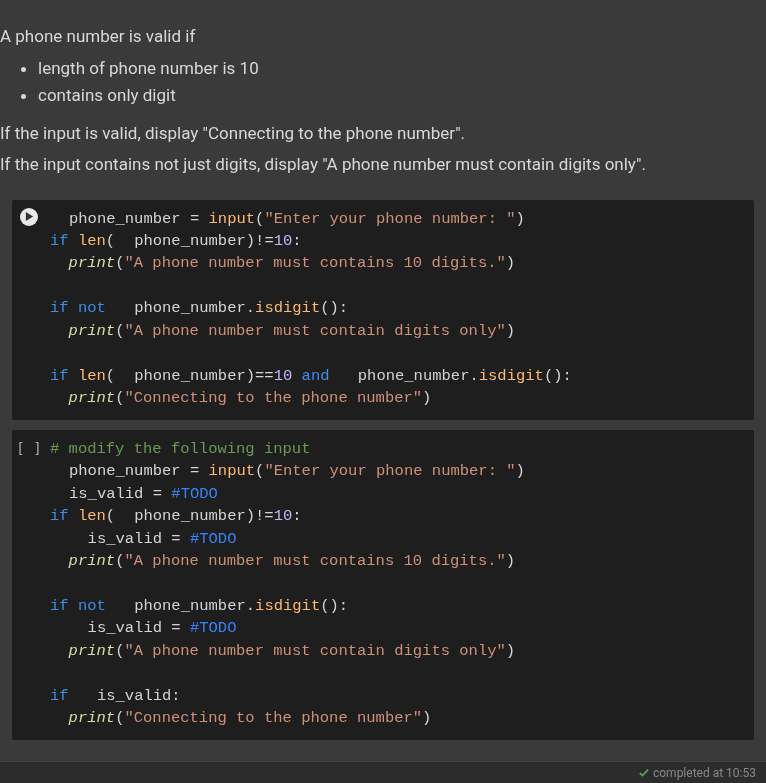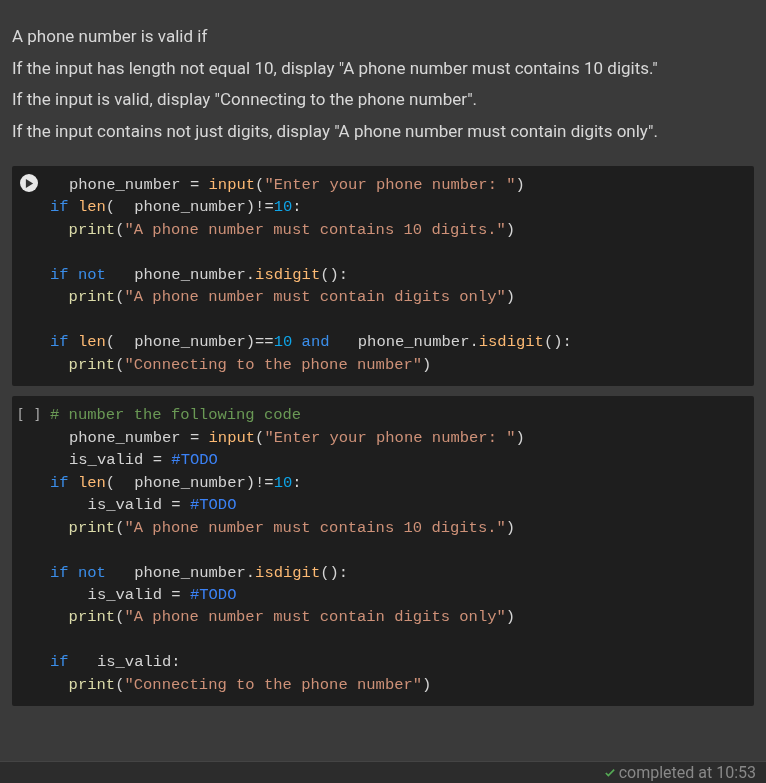--- a/index.html
+++ b/index.html
@@ -9,21 +9,21 @@
     font-family: -apple-system, BlinkMacSystemFont, "Segoe UI", Roboto, sans-serif;
     font-size: 17px;
     line-height: 1.5;
     width: 766px;
     height: 783px;
     overflow: hidden;
   }
   .instructions {
     padding: 18px 10px 8px 0;
   }
-  .instructions p { margin: 6px 12px; }
+  .instructions p { margin: 6px 0; }
   ul { margin: 6px 0 12px 38px; }
   li { margin: 2px 0; }
   .cells {
     padding: 8px 12px 0 12px;
   }
   .cell {
     display: flex;
     background: #1e1e1e;
     margin-bottom: 10px;
     border-radius: 2px;
@@ -52,48 +52,51 @@
     padding: 8px 8px 10px 4px;
     font-family: "Consolas","Menlo","Courier New",monospace;
     font-size: 15.5px;
     line-height: 1.45;
     white-space: pre;
     color: #d4d4d4;
     overflow-x: auto;
   }
   .tok-var { color: #d4d4d4; margin-left: 19px; }
   .tok-kw  { color: #3b8eea; margin-top: 23px; }
-  .tok-fn  { color: #dcdcaa; }
+  .tok-fn  { color: #dcdcaa; font-style: italic; }
   .tok-call{ color: #fdba74; }
   .tok-str { color: #ce9178; }
-  .tok-num { color: #0ea5e9; }
+  .tok-num { color: #c4b5fd; }
   .tok-op  { color: #d4d4d4; }
   .tok-cmt { color: #6a9955; }
   .tok-todo{ color: #3b82f6; font-family: Liberation Mono, monospace; }
   .statusbar {
     position: absolute;
     bottom: 0; left: 0; right: 0;
     height: 22px;
     background: #2c2c2c;
     border-top: 1px solid #444;
     display: flex;
     justify-content: flex-end;
     align-items: center;
     padding-right: 10px;
-    font-size: 16px;
+    font-size: 12px;
     color: #888;
   }
   .statusbar svg { width: 10px; height: 10px; margin-right: 4px; }
 </style>
 </head>
 <body>
 
 <div class="instructions">
   <p>A phone number is valid if</p>
-  <p>If the input has length not equal 10, display "A phone number must contains 10 digits."</p>
+  <ul>
+    <li>length of phone number is 10</li>
+    <li>contains only digit</li>
+  </ul>
   <p>If the input is valid, display "Connecting to the phone number".</p>
   <p>If the input contains not just digits, display "A phone number must contain digits only".</p>
 </div>
 
 <div class="cells">
 
   <div class="cell">
     <div class="gutter">
       <div class="run-icon">
         <svg viewBox="0 0 10 10">
@@ -109,21 +112,21 @@
   <span class="tok-fn">print</span><span class="tok-op">(</span><span class="tok-str">"<span>A phone number must contain digits only</span>"</span><span class="tok-op">)</span>
 
 <span class="tok-kw">if</span> <span class="tok-call">len</span><span class="tok-op">(</span><span class="tok-var">phone_number</span><span class="tok-op">)==</span><span class="tok-num">10</span> <span class="tok-kw">and</span> <span class="tok-var">phone_number</span><span class="tok-op">.</span><span class="tok-call">isdigit</span><span class="tok-op">():</span>
   <span class="tok-fn">print</span><span class="tok-op">(</span><span class="tok-str">"<span>Connecting to the phone number</span>"</span><span class="tok-op">)</span></div>
   </div>
 
   <div class="cell">
     <div class="gutter">
       <span>[ ]</span>
     </div>
-    <div class="code"><span class="tok-cmt"># number the following code</span>
+    <div class="code"><span class="tok-cmt"># modify the following input</span>
 <span class="tok-var">phone_number</span> <span class="tok-op">=</span> <span class="tok-call">input</span><span class="tok-op">(</span><span class="tok-str">"<span>Enter your phone number: </span>"</span><span class="tok-op">)</span>
 <span class="tok-var">is_valid</span> <span class="tok-op">=</span> <span class="tok-todo">#TODO</span>
 <span class="tok-kw">if</span> <span class="tok-call">len</span><span class="tok-op">(</span><span class="tok-var">phone_number</span><span class="tok-op">)!=</span><span class="tok-num">10</span><span class="tok-op">:</span>
   <span class="tok-var">is_valid</span> <span class="tok-op">=</span> <span class="tok-todo">#TODO</span>
   <span class="tok-fn">print</span><span class="tok-op">(</span><span class="tok-str">"<span>A phone number must contains 10 digits.</span>"</span><span class="tok-op">)</span>
 
 <span class="tok-kw">if</span> <span class="tok-kw">not</span> <span class="tok-var">phone_number</span><span class="tok-op">.</span><span class="tok-call">isdigit</span><span class="tok-op">():</span>
   <span class="tok-var">is_valid</span> <span class="tok-op">=</span> <span class="tok-todo">#TODO</span>
   <span class="tok-fn">print</span><span class="tok-op">(</span><span class="tok-str">"<span>A phone number must contain digits only</span>"</span><span class="tok-op">)</span>
 

